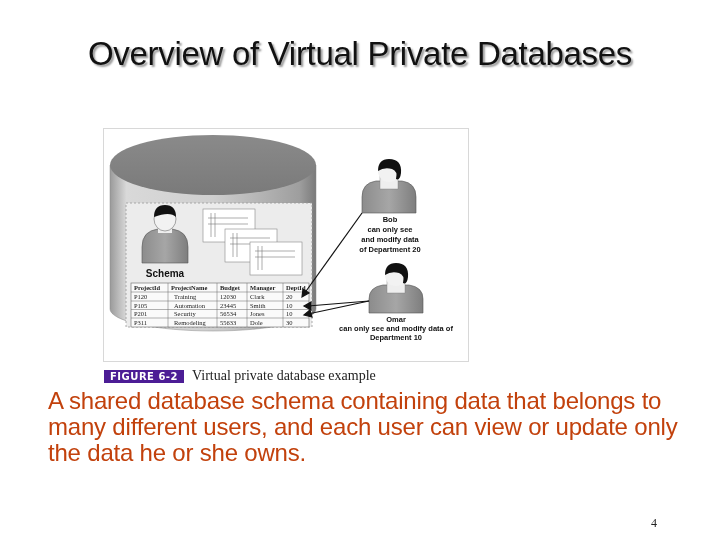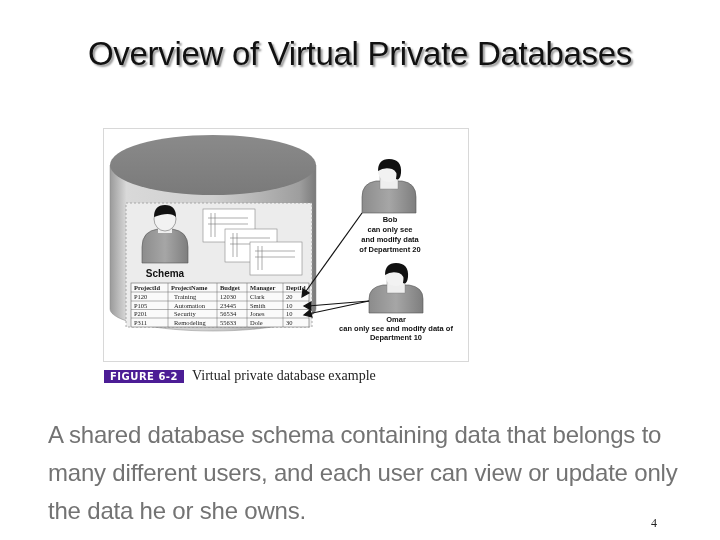--- a/index.html
+++ b/index.html
@@ -23,22 +23,22 @@
       display: flex; align-items: center;
     }
     .caption-tag {
       background: #4c1d95; color: #fff; font-family: "DejaVu Sans", sans-serif;
       font-weight: bold; font-size: 10px; padding: 1px 6px; letter-spacing: 0.5px;
     }
     .caption-text {
       font-family: "Liberation Serif", serif; font-size: 14px; color: #222; margin-left: 8px;
     }
     .body-text {
-      position: absolute; left: 48px; top: 416px; width: 640px;
-      font-size: 24px; line-height: 38px; color: #737373; letter-spacing: -0.2px;
+      position: absolute; left: 48px; top: 388px; width: 640px;
+      font-size: 24px; line-height: 26px; color: #c2410c; letter-spacing: -0.2px;
     }
     .page-num {
       position: absolute; left: 651px; top: 516px; font-family: "Liberation Serif", serif;
       font-size: 12px; color: #222;
     }
     .svg-label { font-family: "Liberation Sans", sans-serif; font-weight: bold; fill: #111; }
     .tbl-text { font-family: "Liberation Serif", serif; fill: #222; }
   </style>
 </head>
 <body>

